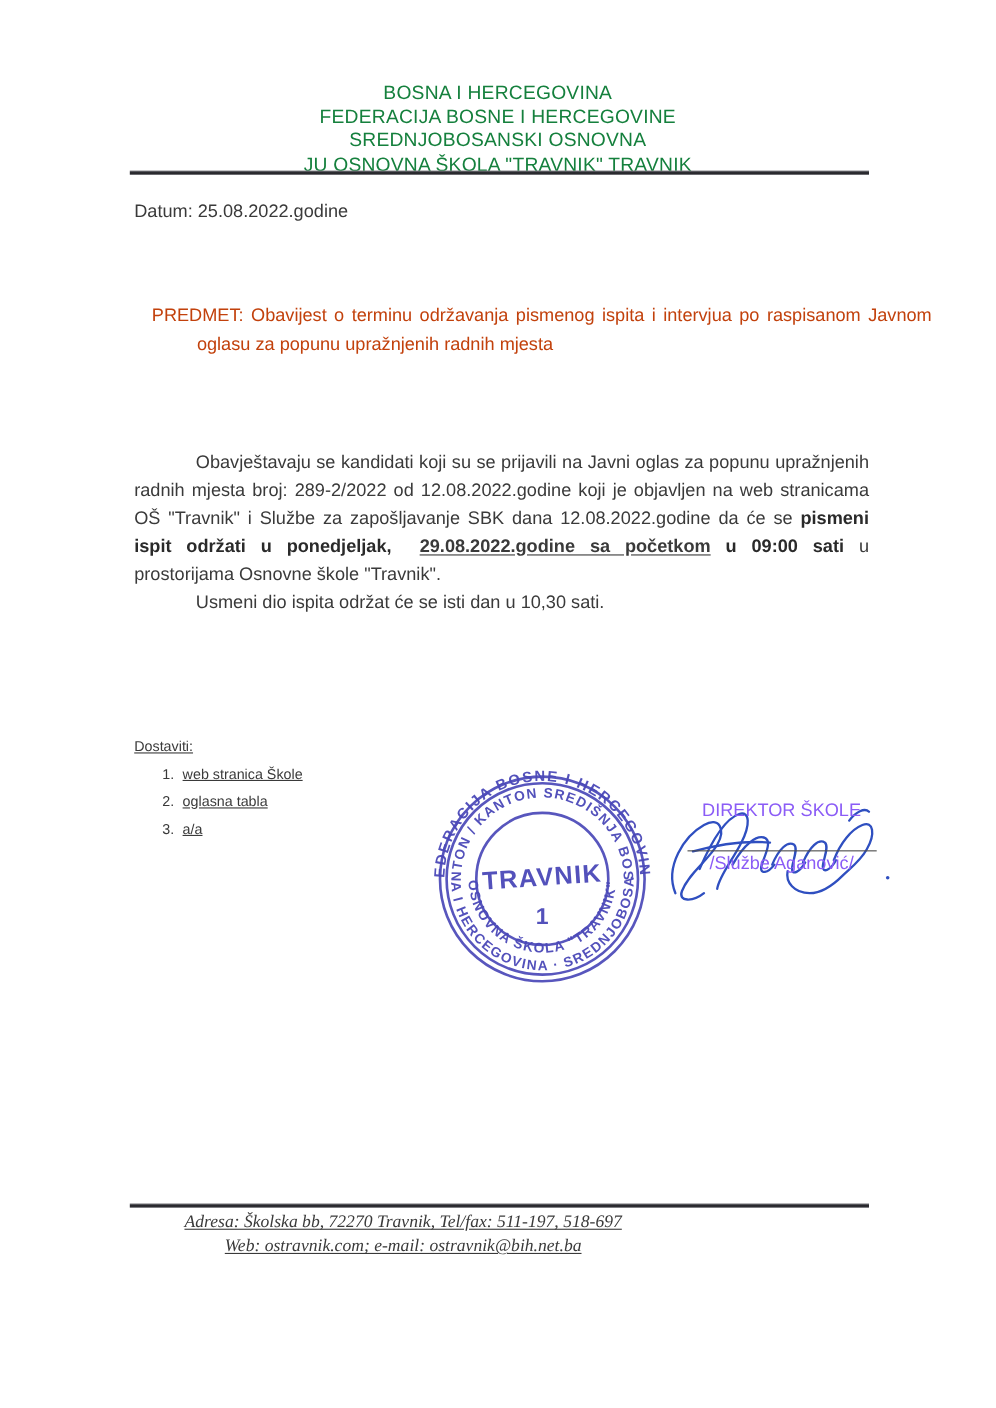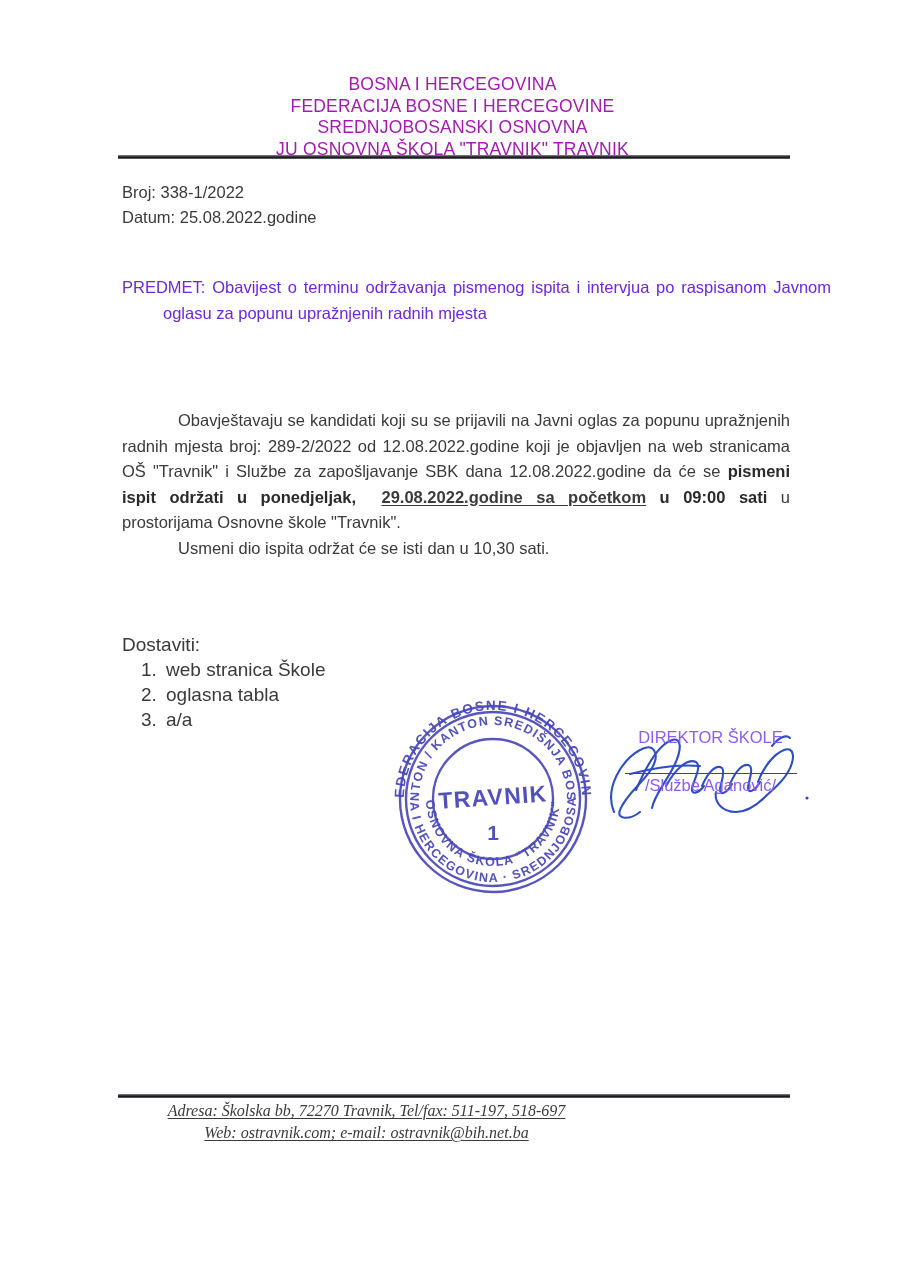--- a/index.html
+++ b/index.html
@@ -26,21 +26,21 @@
     position: absolute;
     top: 74px;
     left: 0;
     width: 905px;
     text-align: center;
   }
   .header-line {
     font-size: 17.5px;
     line-height: 21.5px;
     letter-spacing: 0.2px;
-    color: #a21caf;
+    color: #15803d;
     white-space: nowrap;
   }
   .rule {
     position: absolute;
     left: 118px;
     width: 672px;
     height: 4px;
     background: linear-gradient(to bottom, #8e8e92 0%, #3a3a40 35%, #17171b 60%, #6e6e74 100%);
   }
   .rule.header-rule { top: 155px; }
@@ -52,26 +52,26 @@
     left: 122px;
     top: 180px;
     font-size: 16.5px;
     line-height: 25px;
     color: #3a3a3a;
   }
 
   
   .subject {
     position: absolute;
-    left: 122px;
+    left: 138px;
     top: 275px;
     width: 668px;
     font-size: 16.5px;
     line-height: 25.5px;
-    color: #6d28d9;
+    color: #c2410c;
     text-align: justify;
     text-indent: -41px;
     padding-left: 41px;
   }
   .subject .label { white-space: nowrap; }
 
   
   .body-text {
     position: absolute;
     left: 122px;
@@ -95,24 +95,25 @@
   }
   .emphatic {
     margin-top: 0;
     font-weight: normal;
   }
 
   
   .dostaviti {
     position: absolute;
     left: 122px;
-    top: 632px;
-    font-size: 19px;
+    top: 666px;
+    font-size: 13px;
     line-height: 25px;
     color: #3a3a3a;
+    text-decoration: underline;
   }
   .dostaviti ol {
     margin: 0;
     padding-left: 40px;
     list-style: decimal;
   }
   .dostaviti ol li { padding-left: 4px; }
 
   
   .signature {
@@ -174,21 +175,20 @@
 
   <div class="header">
     <div class="header-line">BOSNA I HERCEGOVINA</div>
     <div class="header-line">FEDERACIJA BOSNE I HERCEGOVINE</div>
     <div class="header-line">SREDNJOBOSANSKI OSNOVNA</div>
     <div class="header-line">JU OSNOVNA ŠKOLA "TRAVNIK" TRAVNIK</div>
   </div>
   <div class="rule header-rule"></div>
 
   <div class="refblock">
-    <div>Broj: 338-1/2022</div>
     <div>Datum: 25.08.2022.godine</div>
   </div>
 
   <div class="subject"><span class="label">PREDMET:</span> <span>Obavijest o terminu održavanja pismenog ispita i intervjua po raspisanom Javnom oglasu za popunu upražnjenih radnih mjesta</span></div>
 
   <div class="body-text">
     <p><span>Obavještavaju se kandidati koji su se prijavili na Javni oglas za popunu upražnjenih radnih mjesta broj: 289-2/2022 od 12.08.2022.godine koji je objavljen na web stranicama OŠ "Travnik" i Službe za zapošljavanje SBK dana 12.08.2022.godine da će se </span><b>pismeni ispit održati u ponedjeljak, </b><u class="bu">29.08.2022.godine sa početkom</u><b> u 09:00 sati</b><span> u prostorijama Osnovne škole "Travnik".</span></p>
     <p class="emphatic">Usmeni dio ispita održat će se isti dan u 10,30 sati.</p>
   </div>
 

